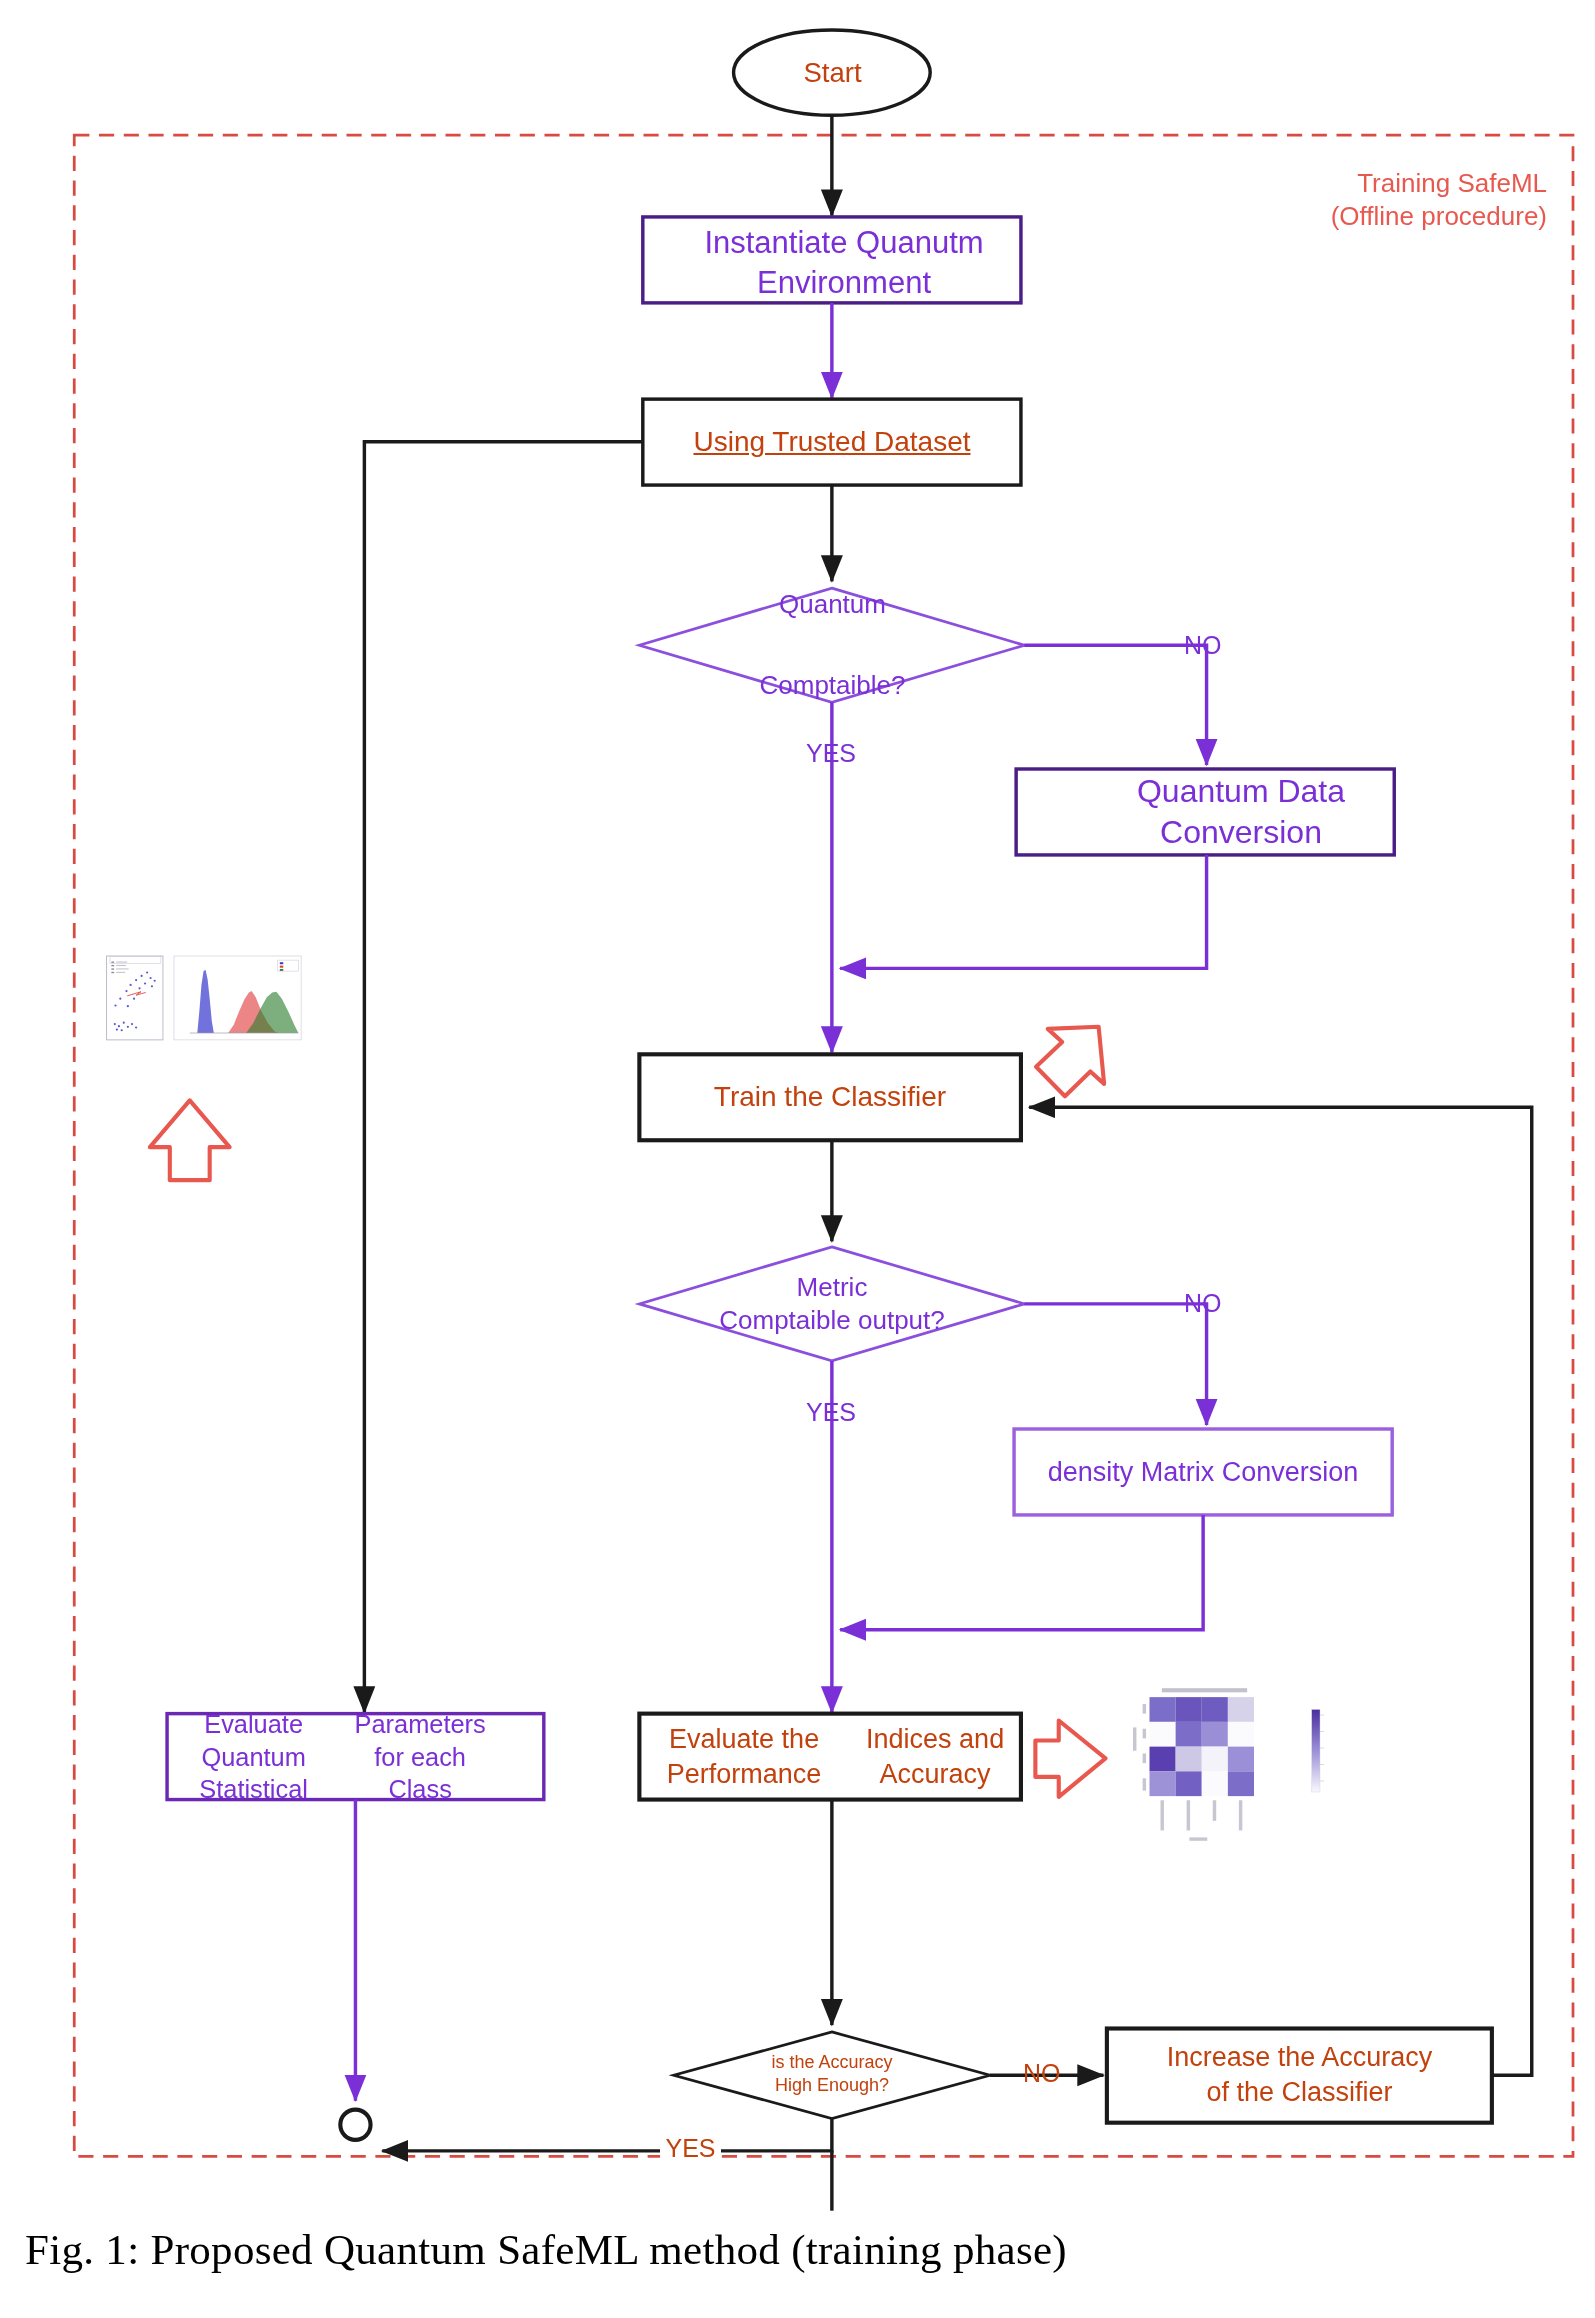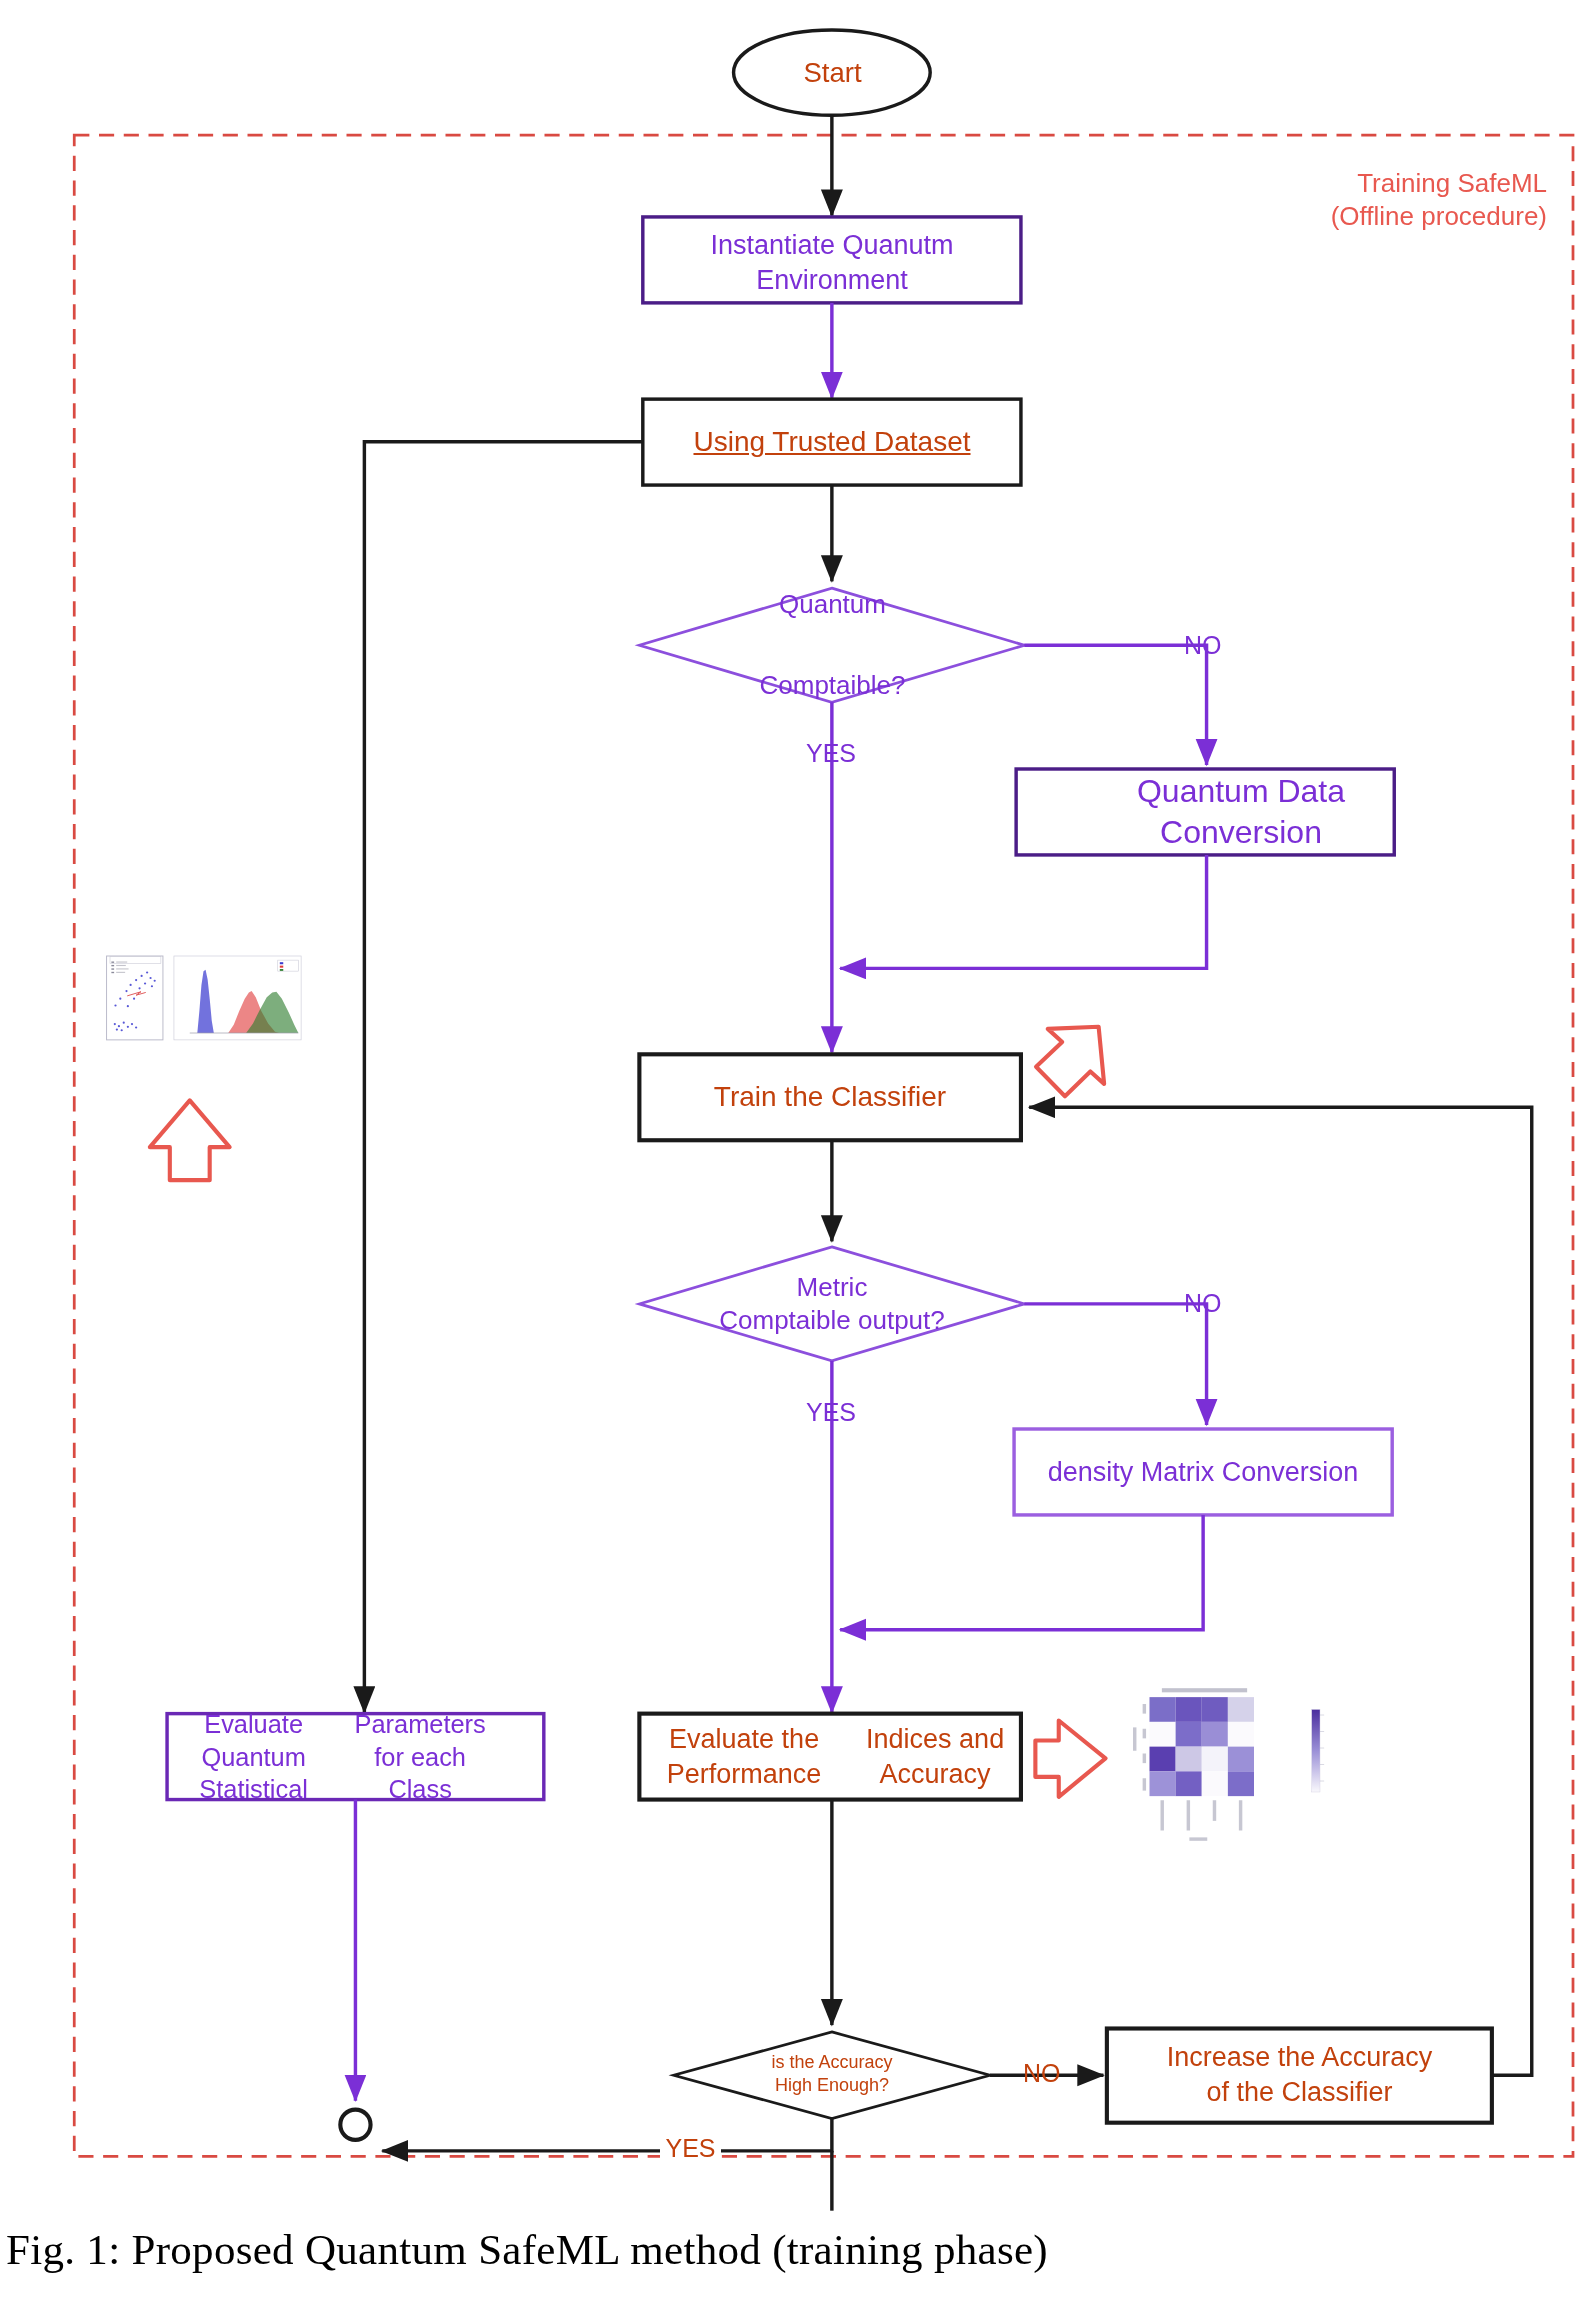--- a/index.html
+++ b/index.html
@@ -22,21 +22,21 @@
   }
   .fig-caption {
     position: absolute;
     left: 0;
     top: 2225px;
     width: 1595px;
     font-family: "Liberation Serif", serif;
     font-size: 43px;
     color: #000000;
     text-align: left;
-    padding-left: 6px;
+    padding-left: 25px;
     box-sizing: border-box;
     letter-spacing: 0.3px;
   }
   
   .node-label {
     position: absolute;
     display: flex;
     align-items: center;
     justify-content: center;
     text-align: center;
@@ -254,21 +254,21 @@
 
 <div class="node-label red-text" style="left:1258px; top:162px; width:289px; height:76px; flex-direction:column; font-size:26px; align-items:flex-end;">
   <span>Training SafeML</span>
   <span>(Offline procedure)</span>
 </div>
 
 <div class="node-label black-text" style="left:734px; top:52px; width:197px; height:41px; font-size:27.5px;">
   <span>Start</span>
 </div>
 
-<div class="node-label purple-text" style="left:643px; top:217px; width:378px; height:92px; flex-direction:column; font-size:27px;">
+<div class="node-label purple-text" style="left:643px; top:217px; width:378px; height:92px; flex-direction:column; font-size:31px;padding-left:12px;">
   <span>Instantiate Quanutm</span>
   <span>Environment</span>
 </div>
 
 <div class="node-label black-text" style="left:643px; top:399px; width:378px; height:86px; font-size:28px;text-decoration:underline;">
   <span>Using Trusted Dataset</span>
 </div>
 
 <div class="node-label purple-text" style="left:688px; top:605px; width:289px; height:80px; flex-direction:column; font-size:26px;gap:48px;">
   <span>Quantum</span>

